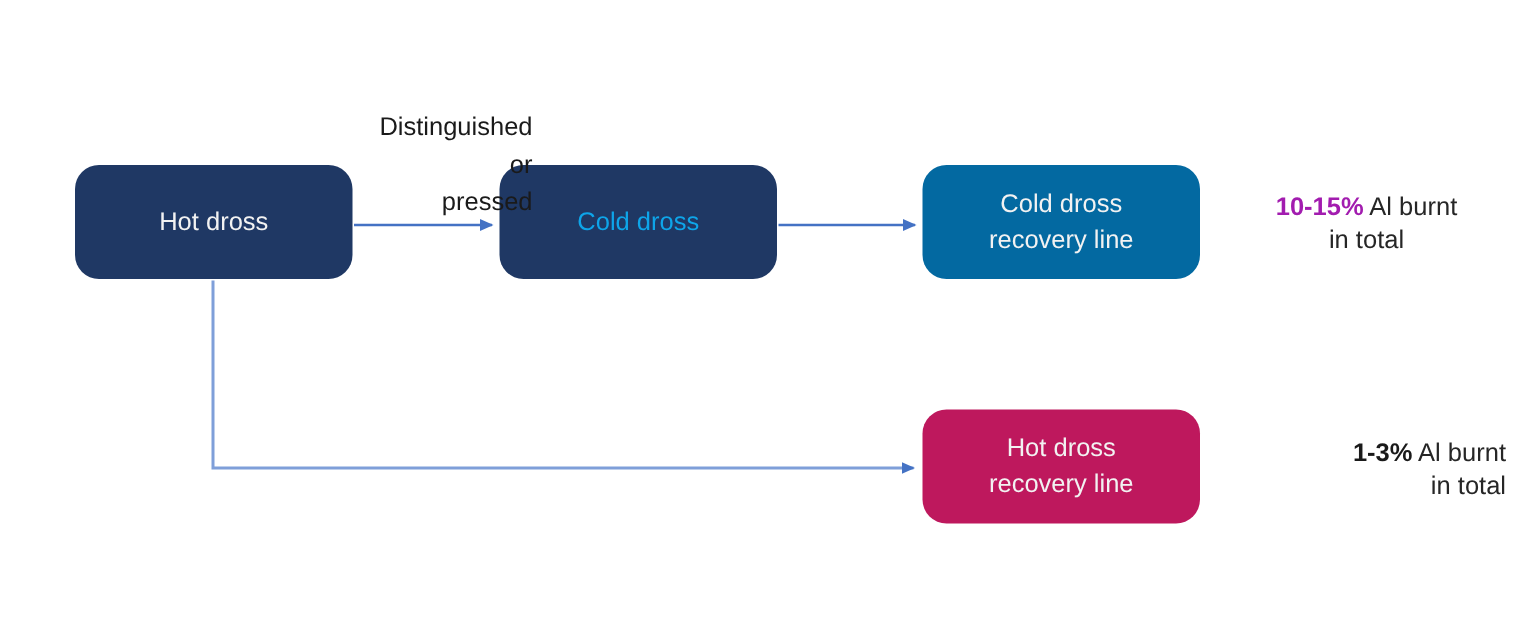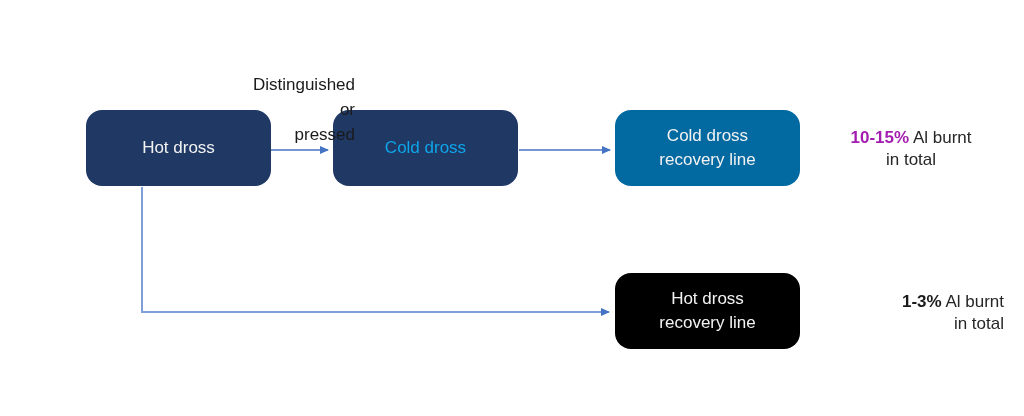--- a/index.html
+++ b/index.html
@@ -30,21 +30,21 @@
     border-radius: 16px;
     display: flex;
     align-items: center;
     justify-content: center;
     text-align: center;
     font-size: 17px;
     line-height: 24px;
     padding: 0 30px;
     box-sizing: border-box;
   }
-  #node-hot-dross       { left: 50px;  top: 110px; margin-left: 36px; }
+  #node-hot-dross       { left: 50px;  top: 110px; }
   #node-cold-dross      { left: 333px; top: 110px; }
   #node-cold-recovery   { left: 615px; top: 110px; }
   #node-hot-recovery    { left: 615px; top: 273px; }
 
   .edge-label {
     position: absolute;
     left: 215px;
     top: 72px;
     width: 140px;
     text-align: right;
@@ -94,21 +94,21 @@
   </div>
 
   <div class="node" id="node-cold-dross" style="background-color: rgb(31, 56, 100);">
     <span style="color: #0ea5e9;">Cold dross</span>
   </div>
 
   <div class="node" id="node-cold-recovery" style="background-color: #0369a1;">
     <span style="color: rgb(242, 242, 242);">Cold dross recovery line</span>
   </div>
 
-  <div class="node" id="node-hot-recovery" style="background-color: #000000;">
+  <div class="node" id="node-hot-recovery" style="background-color: #be185d;">
     <span style="color: rgb(242, 242, 242);">Hot dross recovery line</span>
   </div>
 
   <div class="edge-label" style="color: rgb(26, 26, 26);">
     <div>Distinguished</div>
     <div>or</div>
     <div>pressed</div>
   </div>
 
   <div class="annotation" id="annotation-cold" style="color: rgb(38, 38, 38);">

